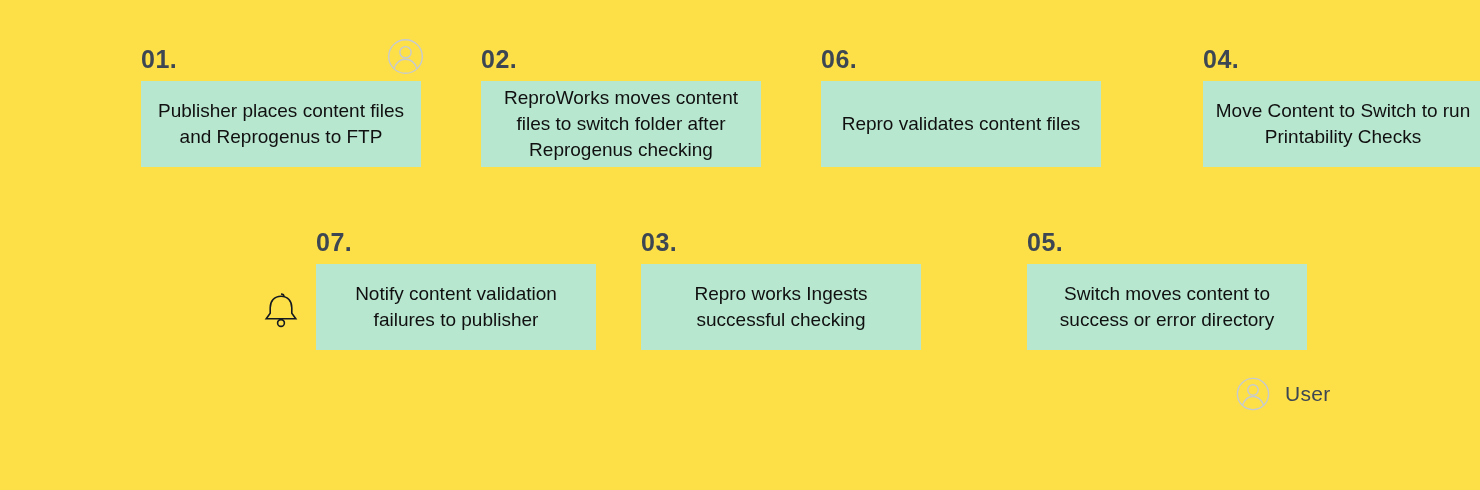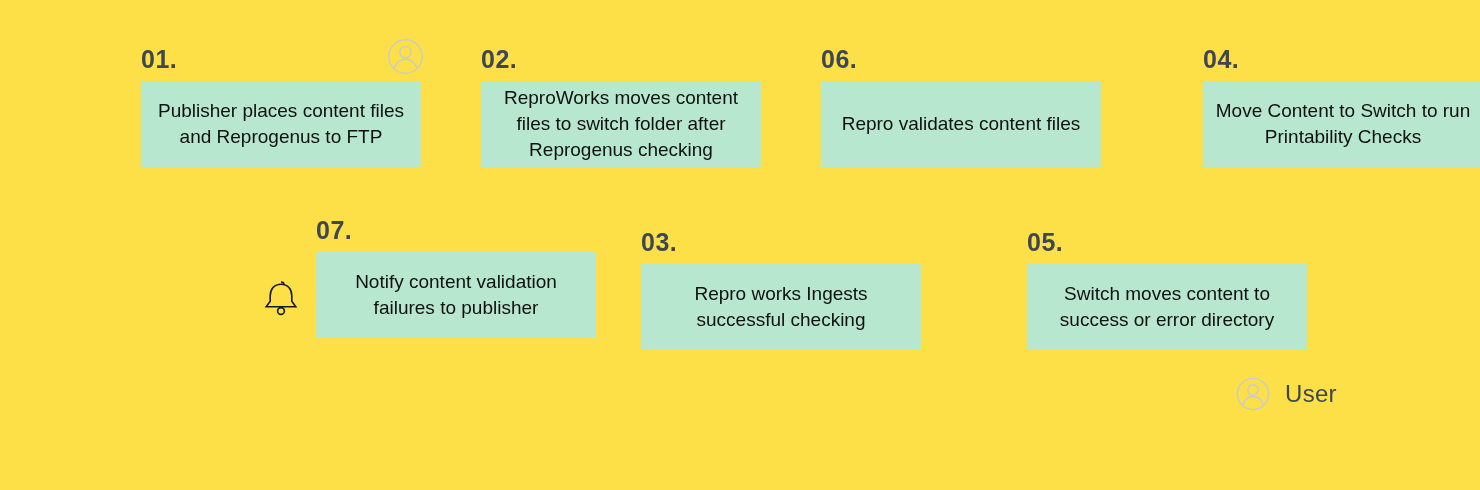--- a/index.html
+++ b/index.html
@@ -33,21 +33,21 @@
     text-align: center;
     padding: 0 10px;
     box-sizing: border-box;
   }
   
   .pos-1 { left: 141px;  top: 44px; }
   .pos-2 { left: 481px;  top: 44px; }
   .pos-3 { left: 821px;  top: 44px; }
   .pos-4 { left: 1203px; top: 44px; }
   
-  .pos-7 { left: 300px;  top: 215px; padding-left: 16px; }
+  .pos-7 { left: 300px;  top: 227px; padding-left: 16px; }
   .pos-6 { left: 641px;  top: 227px; }
   .pos-5 { left: 981px;  top: 227px; margin-left: 46px; }
 
   .corner-user-icon {
     position: absolute;
     top: -6px;
     right: -3px;
     width: 37px;
     height: 37px;
   }
@@ -65,21 +65,21 @@
   }
   .legend-row {
     display: flex;
     align-items: center;
     height: 35px;
     margin-bottom: 5px;
   }
   .legend-row .licon { width: 34px; height: 34px; flex: 0 0 34px; }
   .legend-label {
     margin-left: 15px;
-    font-size: 24px;
+    font-size: 21px;
     font-weight: 500;
     color: #3d4653;
     letter-spacing: 0.3px;
   }
   svg { display: block; }
 </style>
 </head>
 <body>
 
 <div class="canvas">

